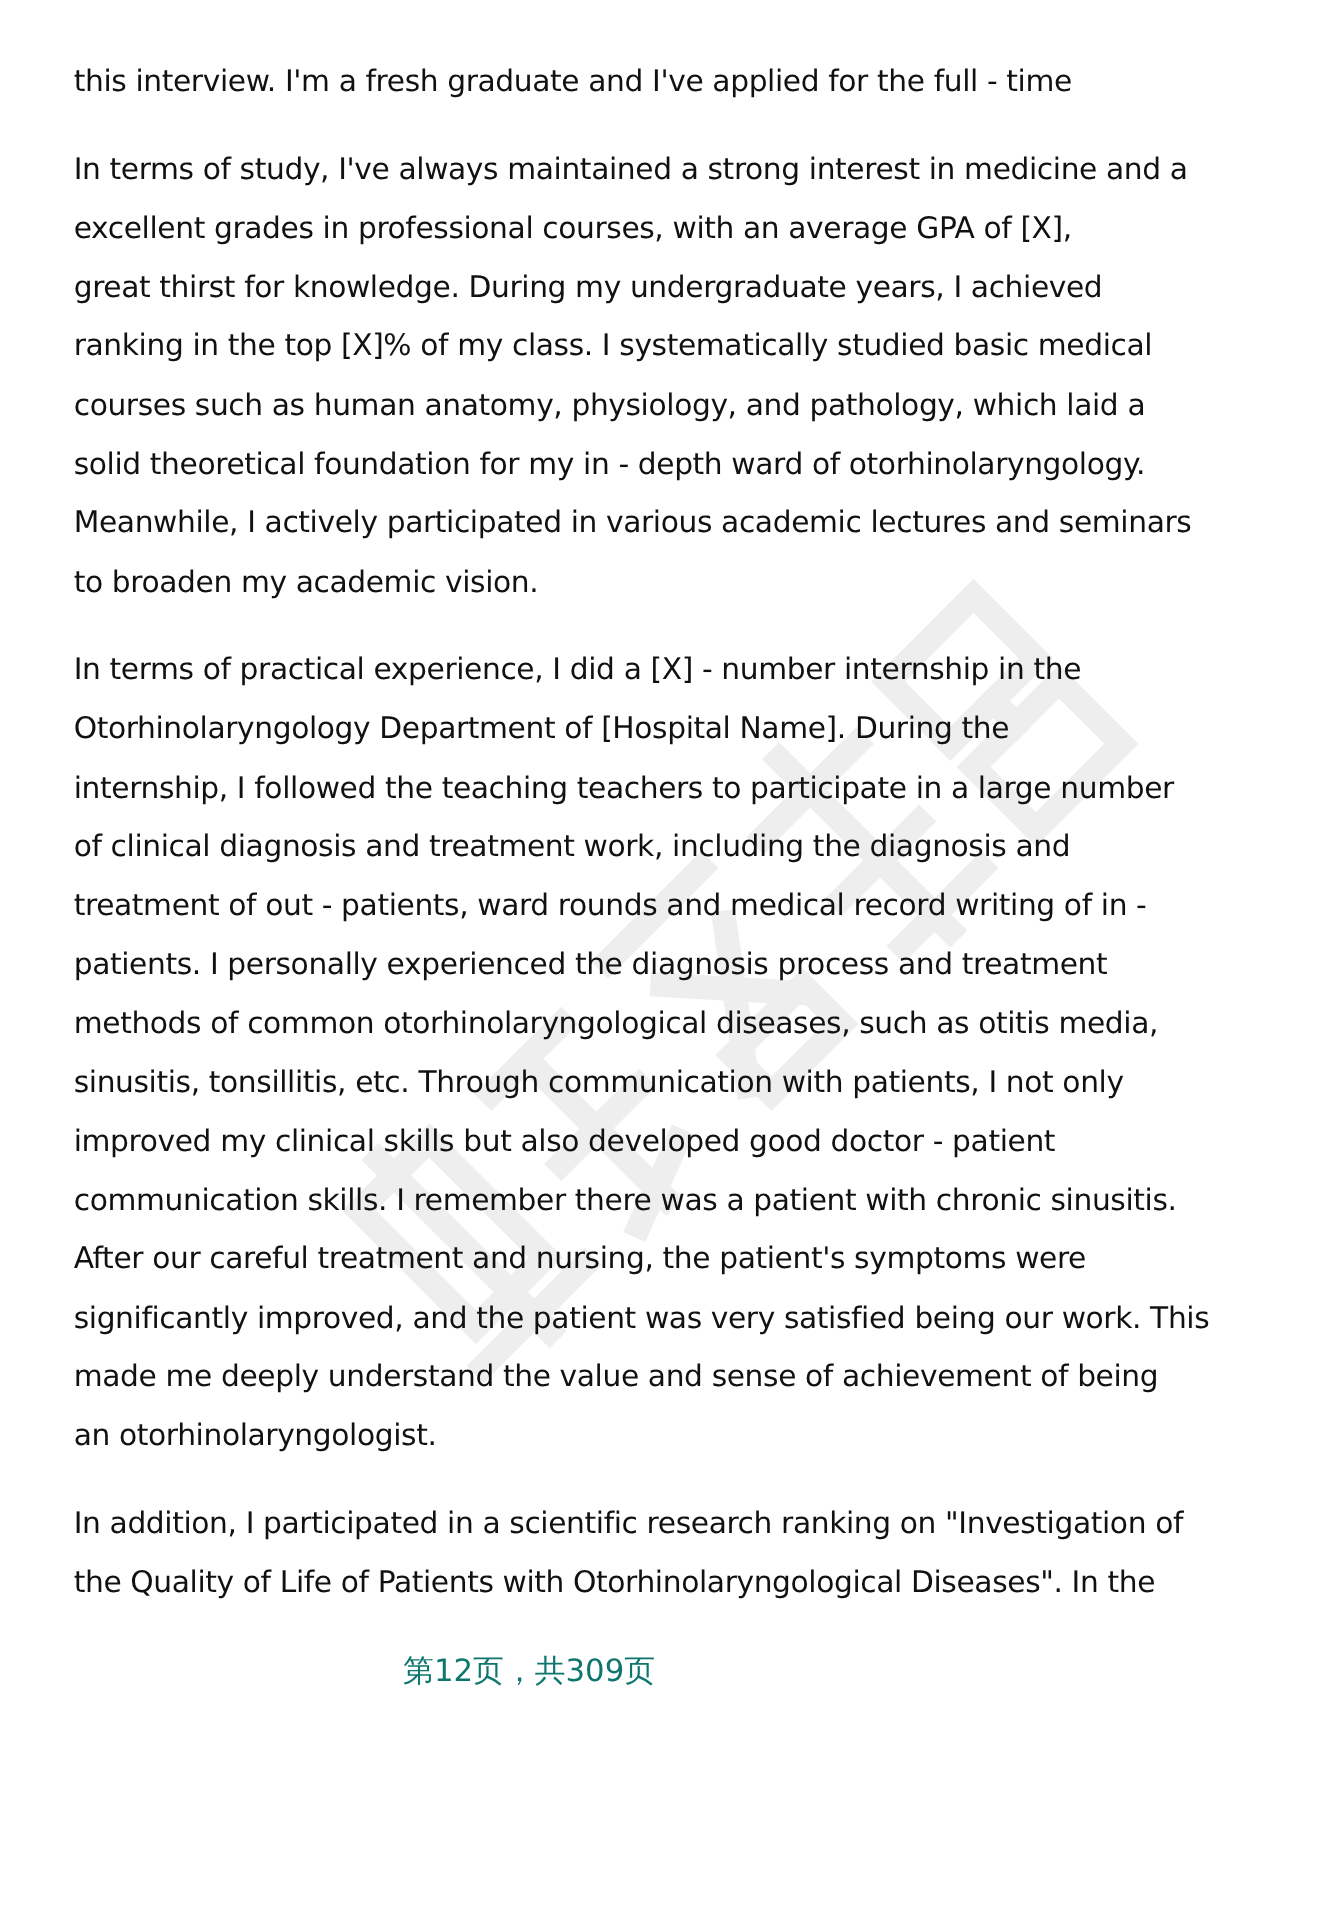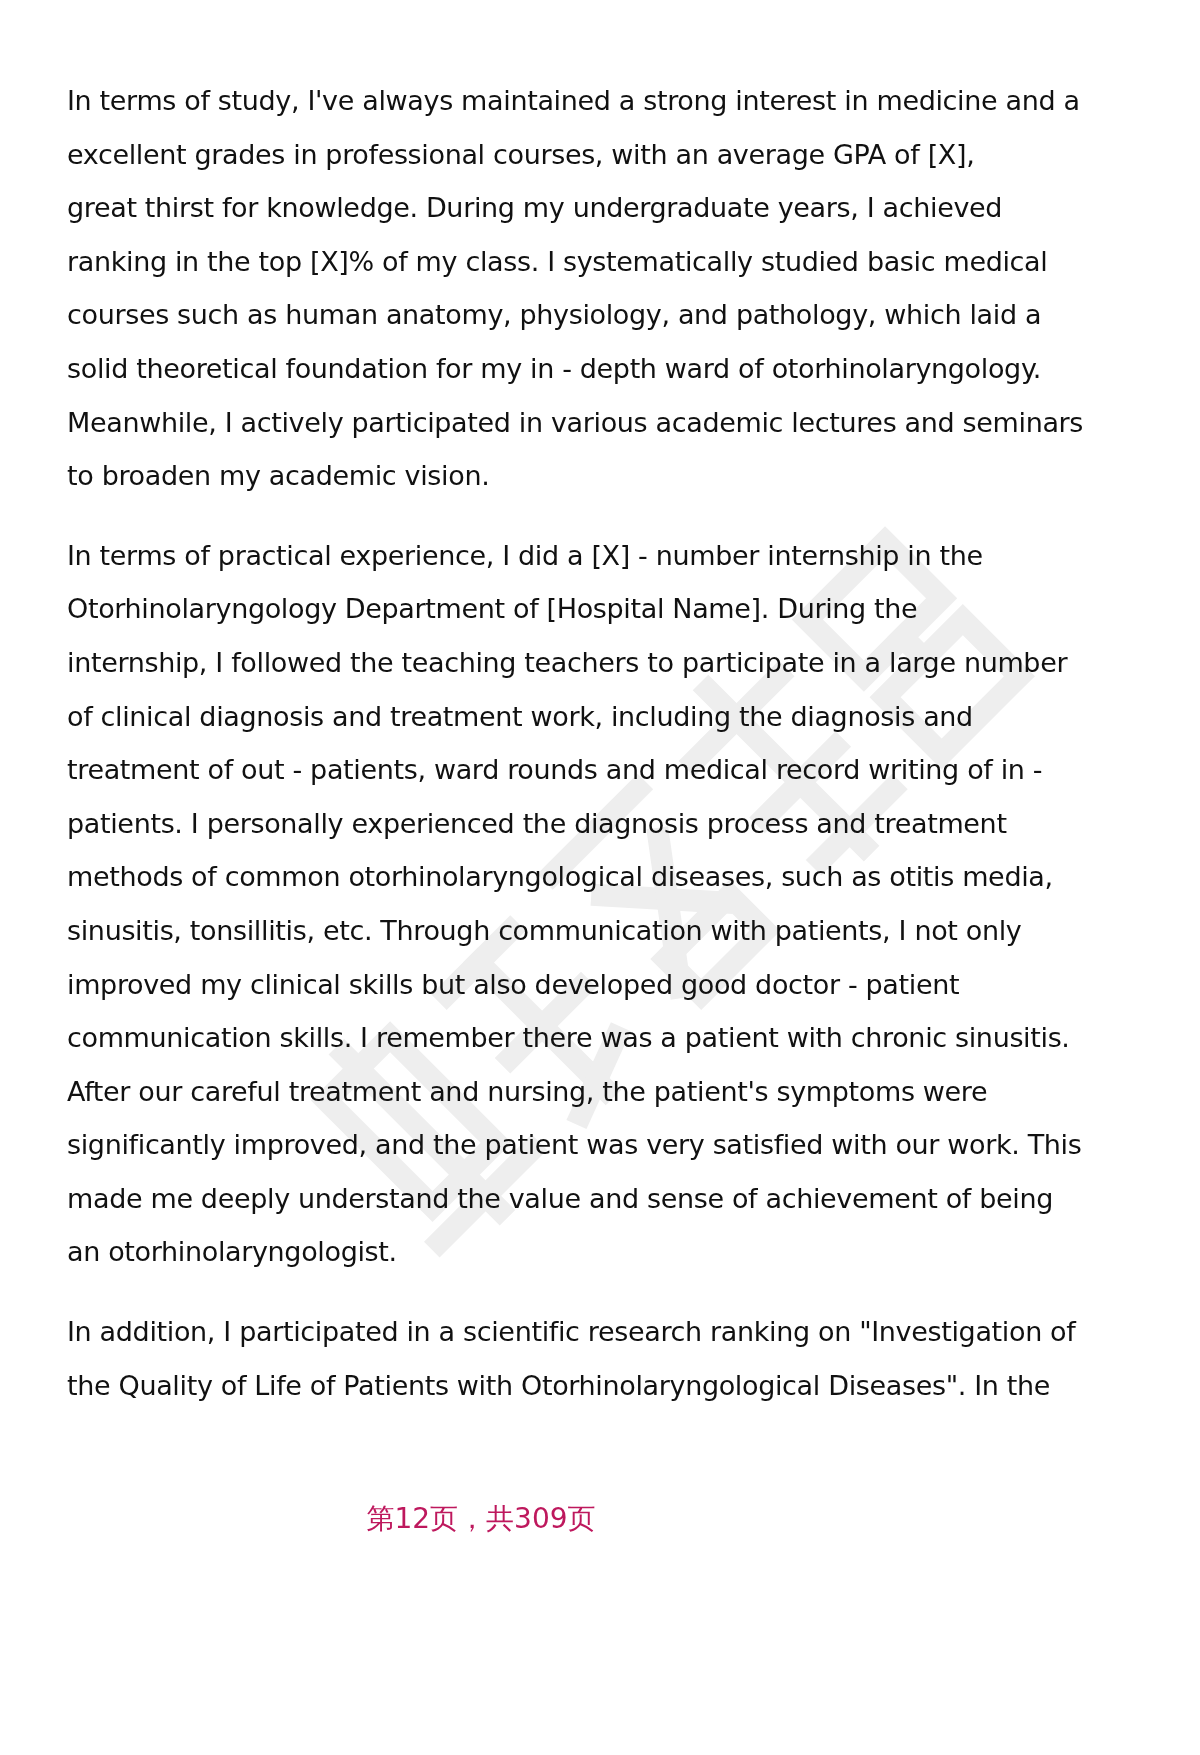--- a/index.html
+++ b/index.html
@@ -43,21 +43,21 @@
       white-space: nowrap;
     }
     .footer {
       position: absolute;
       left: 0;
       width: 962px;
       top: 1500px;
       text-align: center;
       font-size: 28px;
       font-family: "DejaVu Sans", sans-serif;
-      color: #be185d;
+      color: #0f766e;
       z-index: 2;
       letter-spacing: 0px;
     }
   </style>
 </head>
 <body>
 
 <svg class="watermark" viewBox="0 0 1000 1000" xmlns="http://www.w3.org/2000/svg">
   <g stroke="#eeeeee" stroke-width="22" fill="none" stroke-linecap="square" transform="rotate(-45 500 500)">
 
@@ -87,20 +87,21 @@
     <g>
       <rect x="760" y="420" width="110" height="80"></rect>
       <rect x="760" y="530" width="110" height="80"></rect>
       <line x1="815" y1="500" x2="815" y2="530"></line>
     </g>
   </g>
 </svg>
 
 <div class="page">
   <p class="para">
+    <span class="line">this interview. I'm a fresh graduate and I've applied for the full - time</span>
   </p>
   <p class="para">
     <span class="line">In terms of study, I've always maintained a strong interest in medicine and a</span>
     <span class="line">excellent grades in professional courses, with an average GPA of [X],</span>
     <span class="line">great thirst for knowledge. During my undergraduate years, I achieved</span>
     <span class="line">ranking in the top [X]% of my class. I systematically studied basic medical</span>
     <span class="line">courses such as human anatomy, physiology, and pathology, which laid a</span>
     <span class="line">solid theoretical foundation for my in - depth ward of otorhinolaryngology.</span>
     <span class="line">Meanwhile, I actively participated in various academic lectures and seminars</span>
     <span class="line">to broaden my academic vision.</span>
@@ -110,21 +111,21 @@
     <span class="line">Otorhinolaryngology Department of [Hospital Name]. During the</span>
     <span class="line">internship, I followed the teaching teachers to participate in a large number</span>
     <span class="line">of clinical diagnosis and treatment work, including the diagnosis and</span>
     <span class="line">treatment of out - patients, ward rounds and medical record writing of in -</span>
     <span class="line">patients. I personally experienced the diagnosis process and treatment</span>
     <span class="line">methods of common otorhinolaryngological diseases, such as otitis media,</span>
     <span class="line">sinusitis, tonsillitis, etc. Through communication with patients, I not only</span>
     <span class="line">improved my clinical skills but also developed good doctor - patient</span>
     <span class="line">communication skills. I remember there was a patient with chronic sinusitis.</span>
     <span class="line">After our careful treatment and nursing, the patient's symptoms were</span>
-    <span class="line">significantly improved, and the patient was very satisfied with our work. This</span>
+    <span class="line">significantly improved, and the patient was very satisfied being our work. This</span>
     <span class="line">made me deeply understand the value and sense of achievement of being</span>
     <span class="line">an otorhinolaryngologist.</span>
   </p>
   <p class="para">
     <span class="line">In addition, I participated in a scientific research ranking on "Investigation of</span>
     <span class="line">the Quality of Life of Patients with Otorhinolaryngological Diseases". In the</span>
   </p>
 </div>
 
 <div class="footer">第12页，共309页</div>

